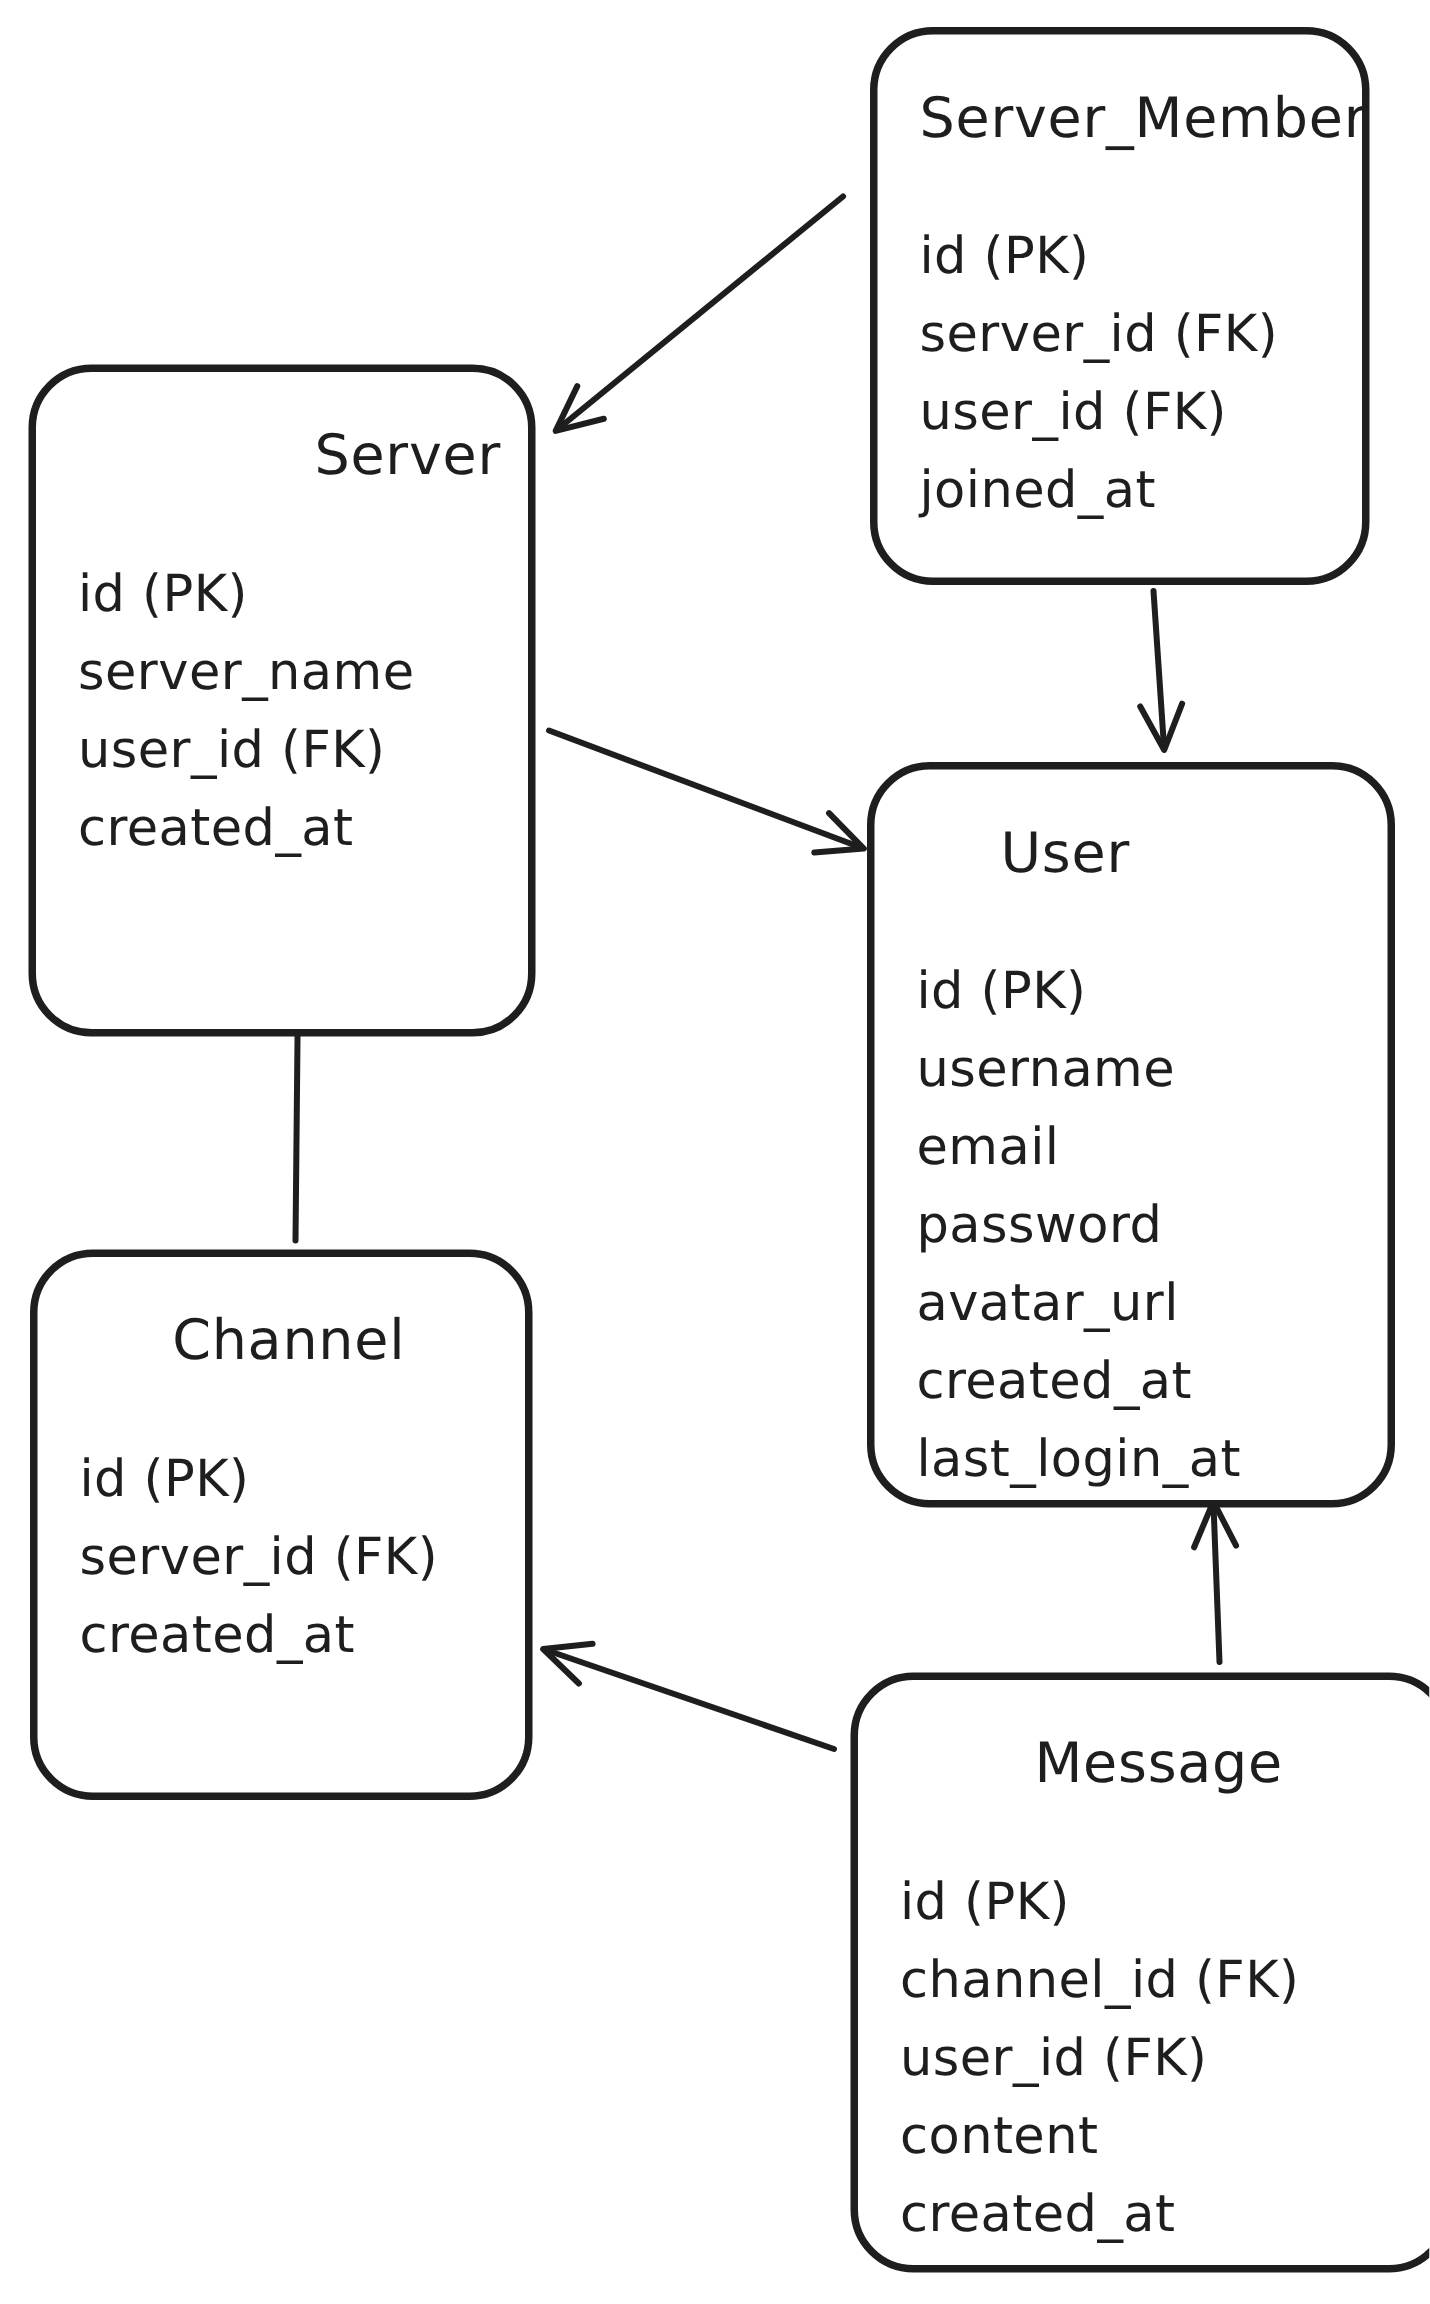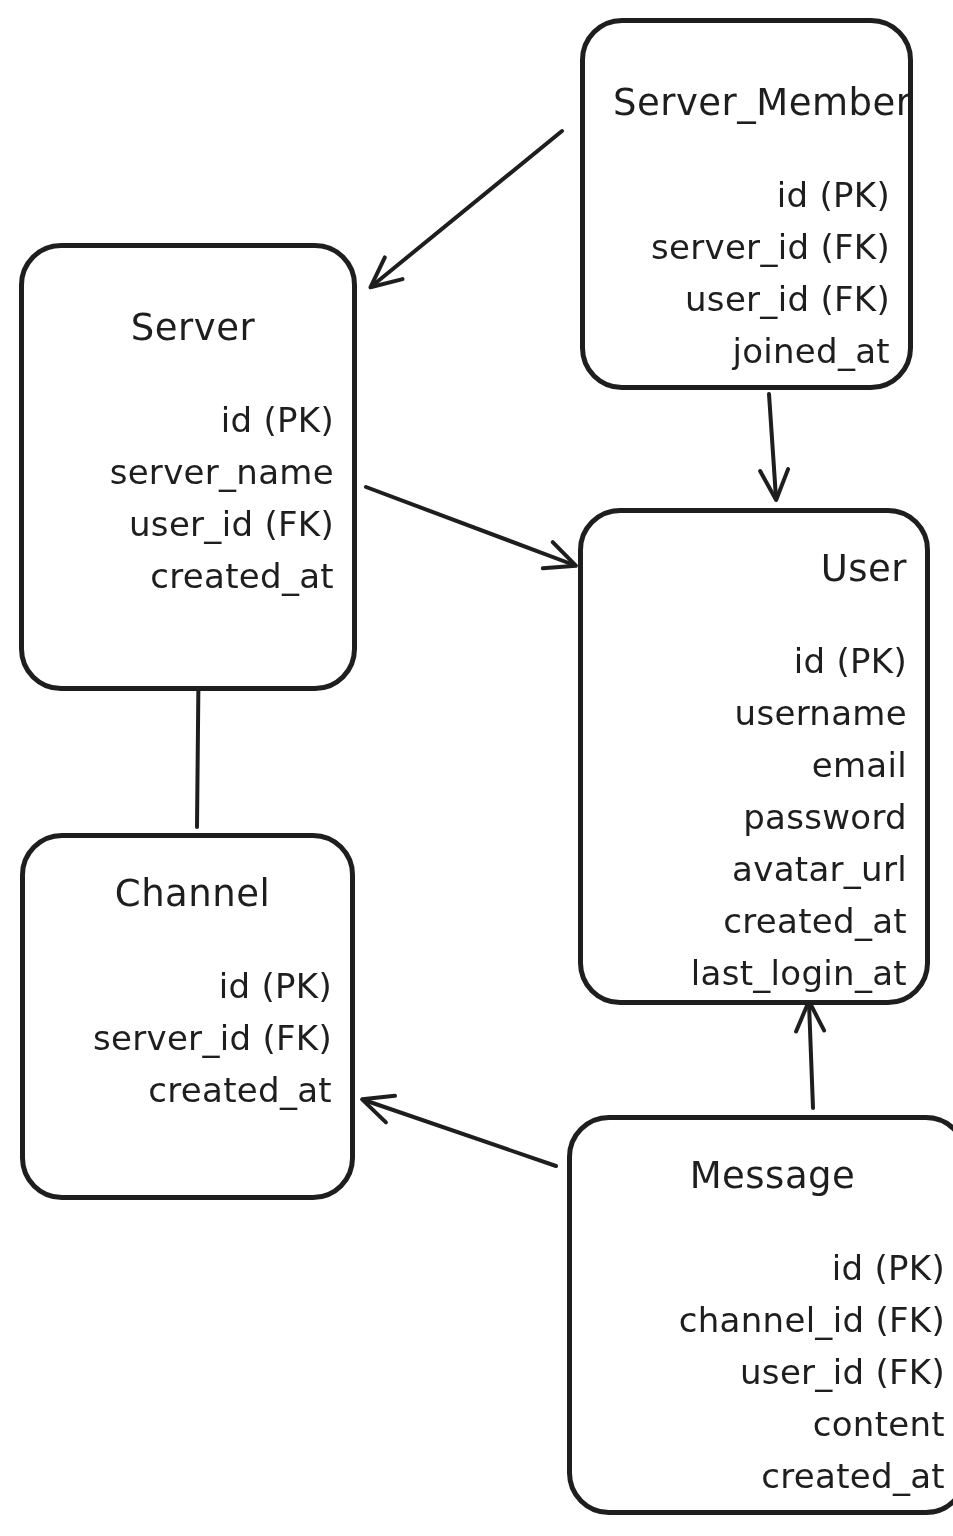--- a/index.html
+++ b/index.html
@@ -34,39 +34,38 @@
     border-radius: 42px;
     padding: 26px 18px 0 28px;
   }
   .entity-title {
     display: block;
     font-size: 37px;
     line-height: 60px;
     white-space: nowrap;
     letter-spacing: 0.5px;
   }
-  .title-center { text-align: center; margin-top: 24px; }
+  .title-center { text-align: right; }
   .title-left   { text-align: center; }
   .entity-fields {
     list-style: none;
     margin: 36px 0 0 0;
     padding: 0;
-    text-align: right;
   }
   .entity-fields li {
     font-size: 34px;
     line-height: 52px;
     white-space: nowrap;
     letter-spacing: 0.3px;
   }
   
   .entity--server-member { left: 580px; top: 18px;   width: 333px; height: 372px; }
   .entity--server        { left: 19px;  top: 243px;  width: 338px; height: 448px; }
   .entity--user          { left: 578px; top: 508px;  width: 352px; height: 497px; }
-  .entity--user .entity-title { text-align: right; padding-left: 56px; }
+  .entity--user .entity-title { text-align: left; padding-left: 56px; }
   .entity--channel       { left: 20px;  top: 833px;  width: 335px; height: 367px; }
   .entity--message       { left: 567px; top: 1115px; width: 401px; height: 400px; }
 </style>
 </head>
 <body>
 
 <div id="canvas">
 
   <svg id="relations" viewBox="0 0 953 1536" xmlns="http://www.w3.org/2000/svg">
     <defs>

